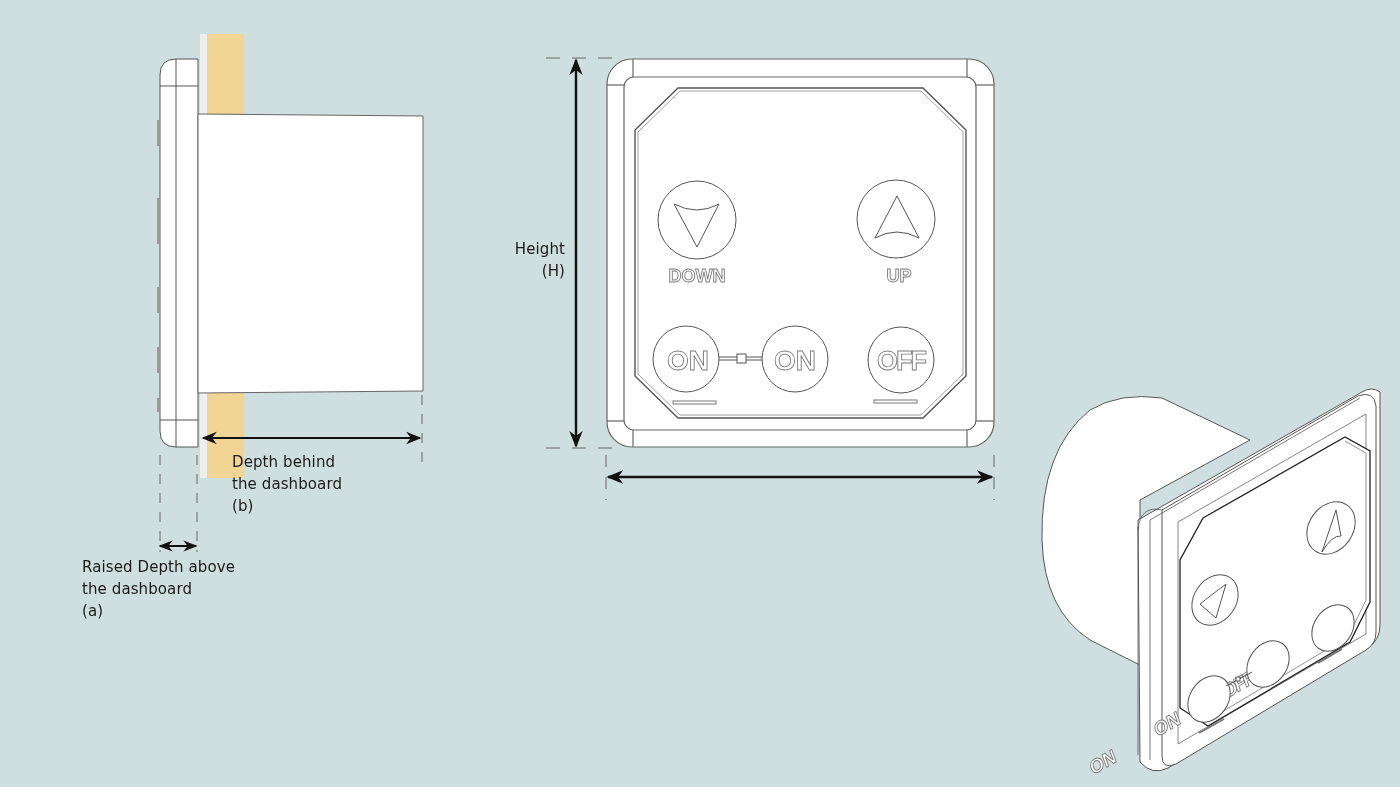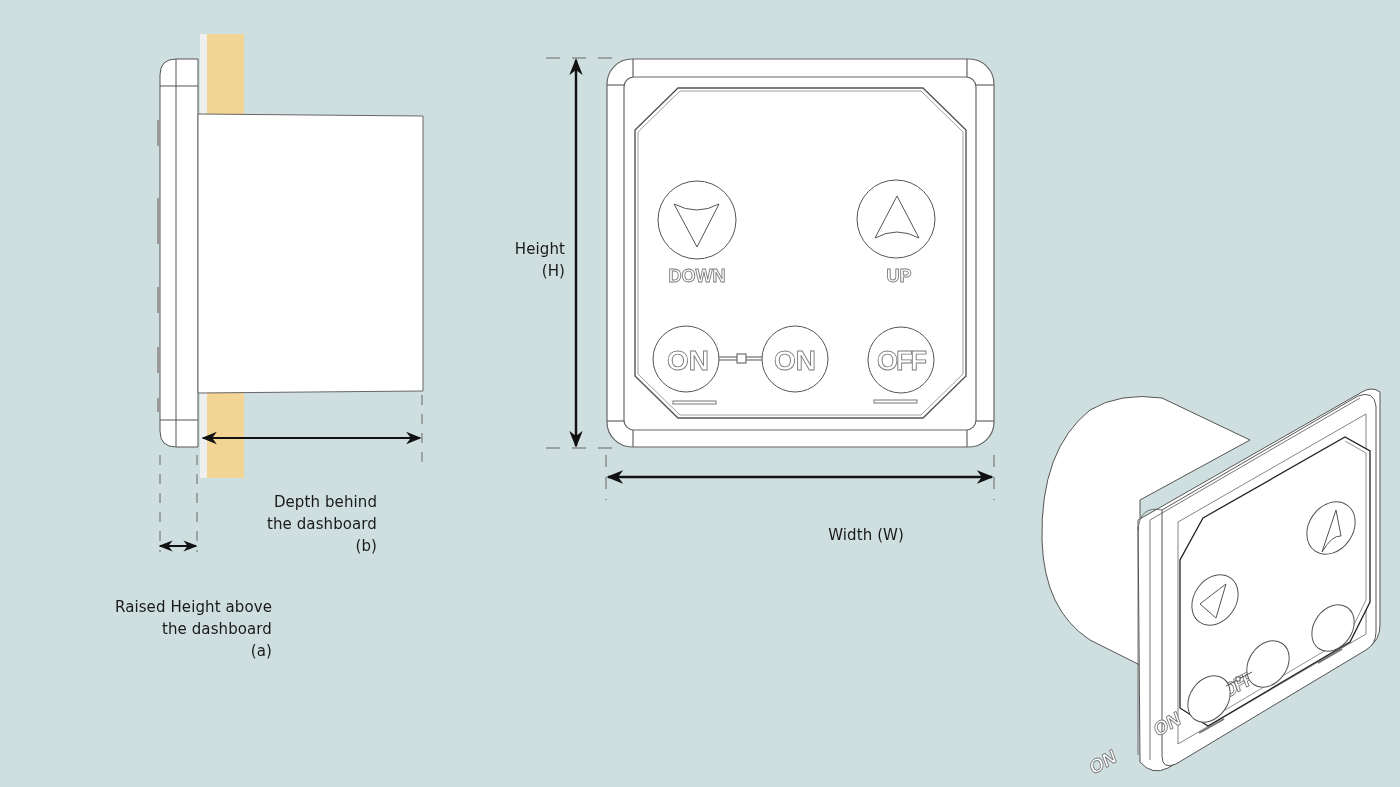--- a/index.html
+++ b/index.html
@@ -8,21 +8,21 @@
       background: #cfdfdf;
       font-family: "Liberation Sans", "DejaVu Sans", sans-serif;
       position: relative;
     }
     .canvas { position: absolute; left: 0; top: 0; width: 1400px; height: 787px; }
     .label {
       position: absolute; color: #1a1a1a; font-size: 15px; line-height: 22px;
       font-family: "DejaVu Sans", "Liberation Sans", sans-serif; letter-spacing: 0.1px;
     }
     .label span { display: block; }
-    .center { text-align: right; margin-top: 40px; }
+    .center { text-align: left; }
     .right { text-align: right; }
     svg text.btn-label {
       font-family: "Liberation Sans", sans-serif; font-weight: bold;
       fill: #ffffff; stroke: #7a7a7a; stroke-width: 0.9;
     }
   </style>
 </head>
 <body>
 
 <div class="canvas">
@@ -178,27 +178,24 @@
     </g>
   </svg>
 
   <div class="label center" style="left:232px; top:451px; width:145px;">
     <span>Depth behind</span>
     <span>the dashboard</span>
     <span>(b)</span>
   </div>
 
   <div class="label center" style="left:82px; top:556px; width:190px;">
-    <span>Raised Height above</span>
+    <span>Raised Depth above</span>
     <span>the dashboard</span>
     <span>(a)</span>
   </div>
 
   <div class="label right" style="left:490px; top:238px; width:75px;">
     <span>Height</span>
     <span>(H)</span>
   </div>
 
-  <div class="label center" style="left:700px; top:484px; width:204px;">
-    <span>Width (W)</span>
-  </div>
 
 </div>
 
 </body></html>

